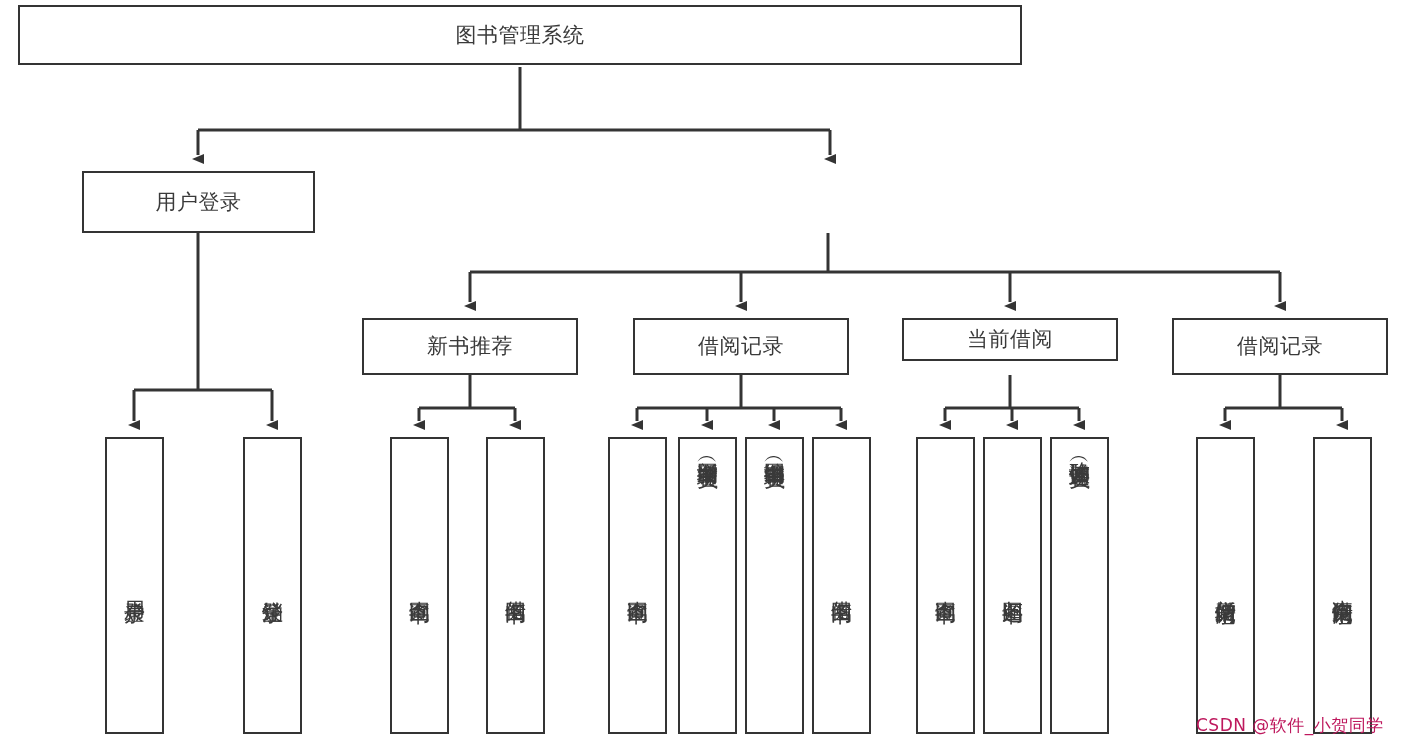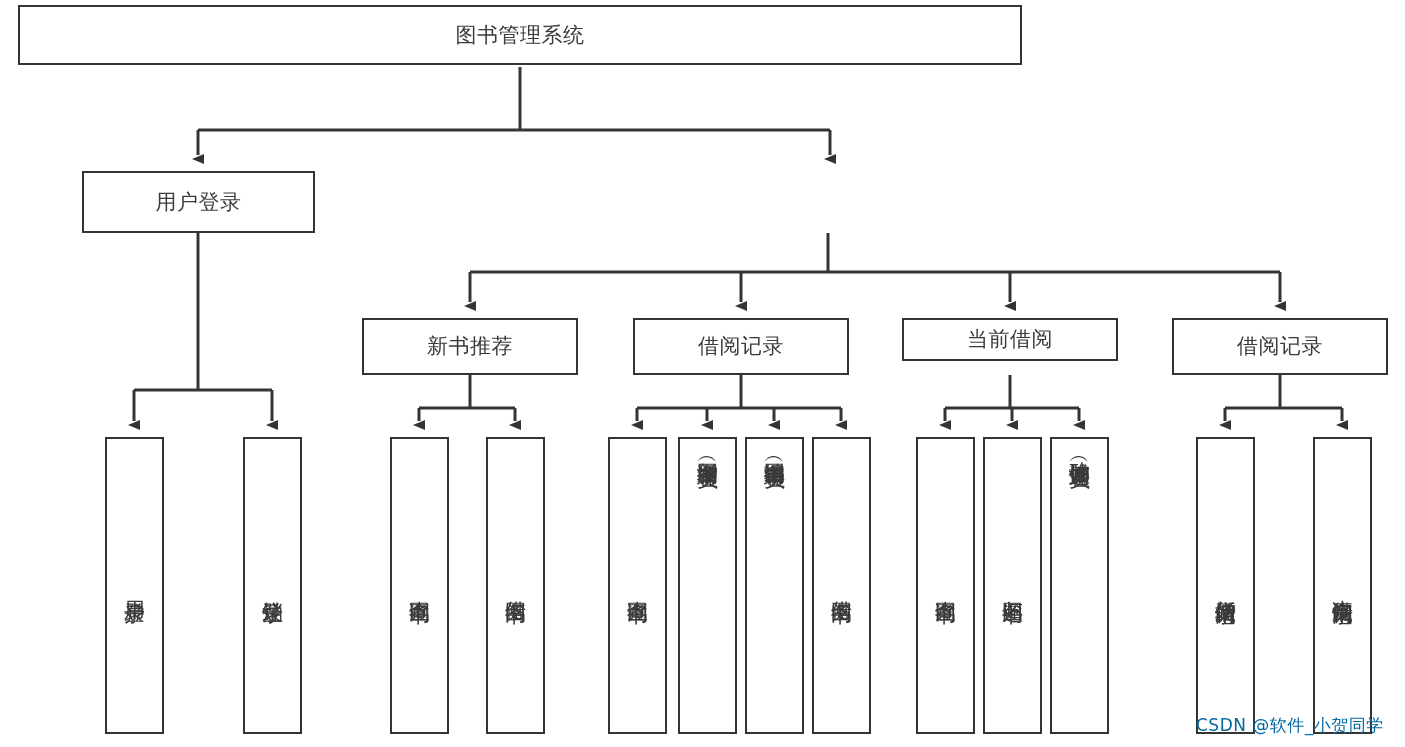--- a/index.html
+++ b/index.html
@@ -55,21 +55,21 @@
     align-items: flex-start;
     justify-content: center;
     padding-top: 6px;
   }
   .node.vert.centered {
     align-items: center;
     padding-top: 0;
   }
   .watermark {
     position: absolute;
-    color: #0369a1;
+    color: #be185d;
     font-size: 17px;
     letter-spacing: 0.5px;
     white-space: nowrap;
     user-select: none;
   }
 </style>
 </head>
 <body>
 
 <div id="canvas">

